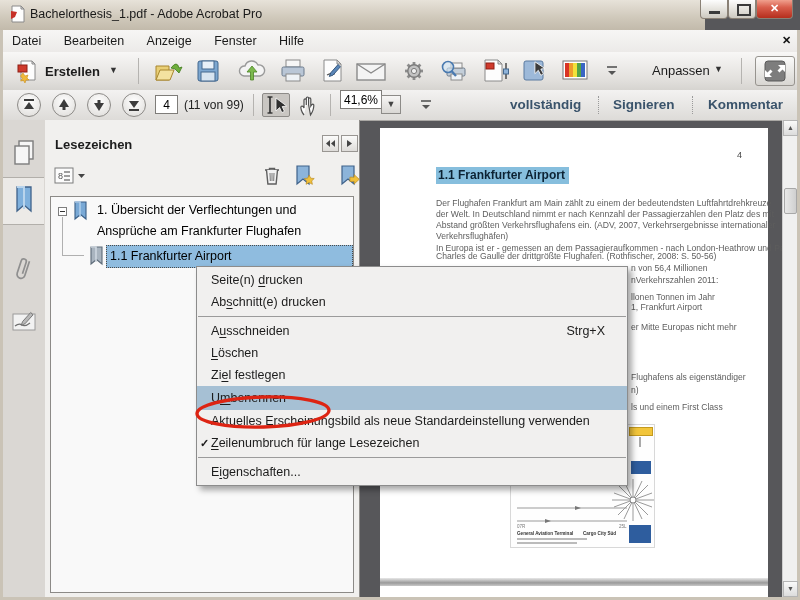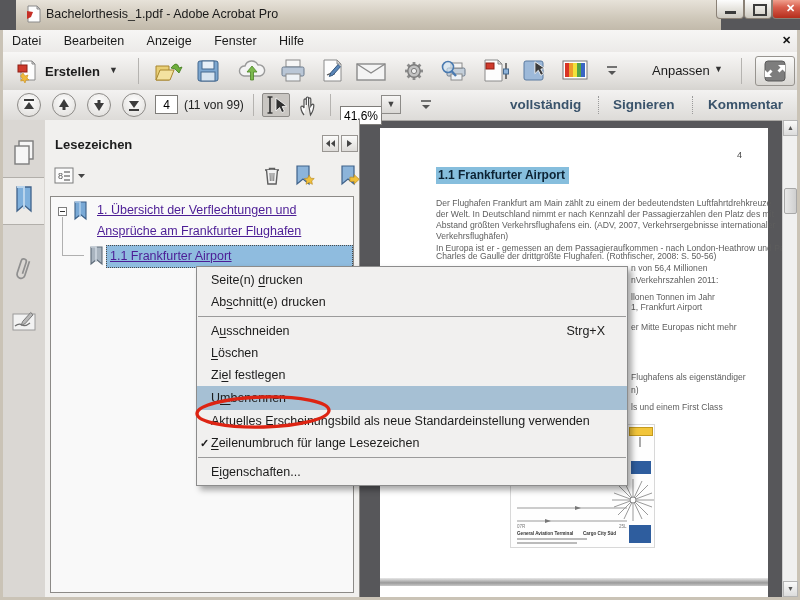--- a/index.html
+++ b/index.html
@@ -1,21 +1,21 @@
 <!DOCTYPE html>
 <html><head>
 <meta charset="utf-8">
 <style>
   html,body{margin:0;padding:0;}
   body{font-family:"Liberation Sans",sans-serif;background:#9a9a9a;}
   #win{position:relative;width:800px;height:600px;overflow:hidden;background:#57575a;
        font-family:"Liberation Sans",sans-serif;}
   .abs{position:absolute;}
   
-  #titlebar{left:16px;top:0;width:705px;height:30px;
+  #titlebar{left:0;top:0;width:705px;height:30px;
     background:linear-gradient(#e7e2d9,#cfc8ba 60%,#c2baab);border-bottom:1px solid #a39a88;}
   .title-text{left:30px;top:7px;font-size:12.5px;color:#1a1a1a;}
   .winbtn{top:0;height:19px;border:1px solid #8a8176;border-top:none;border-radius:0 0 4px 4px;
     background:linear-gradient(#fdfdfd,#e8e6e1 45%,#cdc9c0);box-sizing:border-box;text-align:center;}
   #btn-close{background:linear-gradient(#f0a08e,#d95f4d 40%,#b52e1d);color:#fff;font-weight:bold;
     font-size:11px;line-height:17px;}
   .frame{background:#cac3b6;}
   
   #menubar{left:3px;top:30px;width:794px;height:22px;background:linear-gradient(#f7f6f5,#eceae8);
     border-bottom:1px solid #d4d1cd;}
@@ -38,21 +38,21 @@
   .toolbtn-pressed{background:#c9c6c2;border:1px solid #8d8b88;border-radius:2px;box-sizing:border-box;}
   
   #sidestrip{left:3px;top:120px;width:42px;height:477px;background:#dad7d3;border-right:1px solid #a5a29e;}
   .side-tile{left:0;width:41px;}
   
   #panel{left:45px;top:120px;width:315px;height:477px;background:#f1f0ee;border-right:1px solid #8f8d8a;box-sizing:border-box;}
   .panel-title{font-size:13px;font-weight:bold;color:#1c1c1c;}
   .pbtn{width:17px;height:17px;border:1px solid #999692;background:linear-gradient(#fbfbfa,#dedcd9);
     box-sizing:border-box;text-align:center;font-size:8px;line-height:15px;color:#333;}
   #treebox{left:5px;top:76px;width:304px;height:397px;background:#f9f9f9;border:1px solid #8c8a87;box-sizing:border-box;}
-  .bm-label{font-size:12.5px;color:#4c1d95;line-height:21px;text-decoration:underline;}
+  .bm-label{font-size:12.5px;color:#000000;line-height:21px;}
   .bm-sel{background:#8fbcdf;outline:1px dotted #4a4a4a;outline-offset:-1px;}
   
   #page{left:380px;top:128px;width:388px;height:450px;background:#ffffff;}
   .doc-line{position:absolute;left:56px;font-size:8.6px;color:#5d5d5d;white-space:nowrap;}
   .doc-frag{position:absolute;font-size:8.6px;color:#5d5d5d;white-space:nowrap;}
   
   #scrollbar{left:782px;top:120px;width:15px;height:477px;background:#f0f0f0;border-left:1px solid #cfcfcf;box-sizing:border-box;}
   .sbtn{left:0;width:15px;height:16px;background:linear-gradient(#fafafa,#dcdcdc);border:1px solid #b5b5b5;
     box-sizing:border-box;text-align:center;font-size:7px;color:#555;line-height:14px;}
   #sthumb{left:1px;top:68px;width:13px;height:26px;background:linear-gradient(90deg,#e8e8e8,#cfcfcf);
@@ -266,21 +266,21 @@
         <line x1="4.5" y1="19" x2="9.5" y2="19" stroke="#2e2e2e" stroke-width="1.4"></line>
         <path d="M13 4 l0 13 3.6-3.4 2.2 5 2.6-1.2 -2.2-4.8 4.4-0.6 z" fill="#2e2e2e" stroke="#fff" stroke-width="0.8"></path>
       </svg>
     </div>
     <span class="abs" style="left:293px;top:4px;">
       <svg width="24" height="23" viewBox="0 0 24 23">
         <path d="M8 21 C5.5 18 4.2 13.5 5.2 12.4 c0.9-1 2.1 0.1 2.8 1.6 V6.2 c0-1.9 2.3-1.9 2.3 0 V11 m0-0.2 V4.4 c0-1.9 2.3-1.9 2.3 0 V11 m0-0.3 V5.2 c0-1.8 2.2-1.8 2.2 0 V12 c1.3-2.2 2.9-2.3 3-0.9 0.1 2.1-1 6.4-3.3 9.9 z" fill="#fbfbfb" stroke="#4f4f4f" stroke-width="1.2"></path>
       </svg>
     </span>
     <div class="abs tsep" style="left:327px;top:4px;height:22px;"></div>
-    <input class="abs inputbox" style="left: 337px; top: 16px; width: 42px; height: 19px;" value="41,6%">
+    <input class="abs inputbox" style="left: 337px; top: 0; width: 42px; height: 19px;" value="41,6%">
     <div class="abs ddbtn" style="left:378px;top:5px;width:20px;height:19px;">▼</div>
     <span class="abs" style="left:414px;top:8px;">
       <svg width="18" height="14" viewBox="0 0 18 14">
         <line x1="4" y1="3" x2="14" y2="3" stroke="#555" stroke-width="1.6"></line>
         <path d="M5 7 l4 4 4-4 z" fill="#555"></path>
       </svg>
     </span>
     <span class="abs task" style="left:507px;top:7px;">vollständig</span>
     <span class="abs dotsep" style="left:595px;top:6px;"></span>
     <span class="abs task" style="left:610px;top:7px;">Signieren</span>

